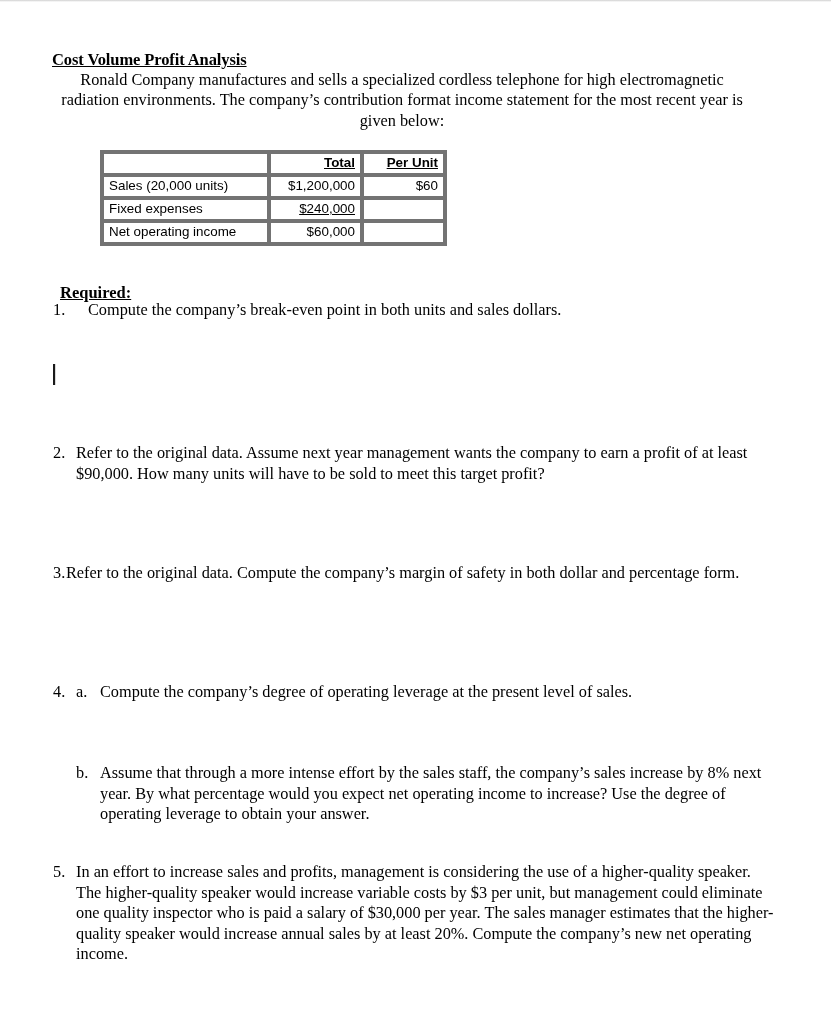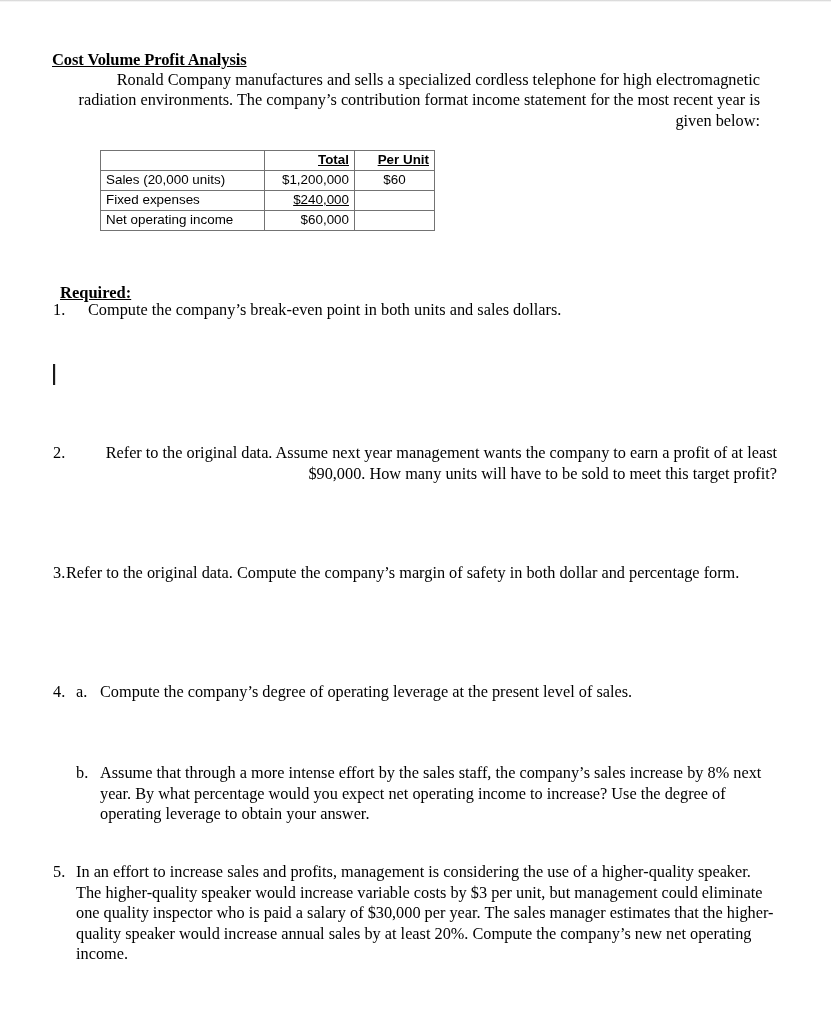--- a/index.html
+++ b/index.html
@@ -43,58 +43,58 @@
     top: 50px;
     font-size: 16.5px;
     font-weight: bold;
     text-decoration: underline;
     letter-spacing: -0.1px;
     white-space: nowrap;
   }
 
   .intro {
     position: absolute;
-    left: 60px;
+    left: 52px;
     top: 70px;
     width: 700px;
     font-size: 16.3px;
     line-height: 20.4px;
-    text-align: right;
+    text-align: center;
   }
 
   
   .table-wrap {
     position: absolute;
     left: 100px;
     top: 150px;
   }
   table.income-statement {
     border-collapse: collapse;
     font-family: "Liberation Sans", "DejaVu Sans", sans-serif;
     font-size: 13.4px;
     color: #000000;
   }
   table.income-statement td {
-    border: 1px solid #737373;
+    border: 4px solid #737373;
     padding: 1px 5px 2px 5px;
     height: 16px;
     line-height: 16px;
     white-space: nowrap;
     background: #ffffff;
   }
   td.label-cell {
     text-align: left;
     width: 153px;
   }
   td.total-cell {
     text-align: right;
     width: 79px;
   }
   td.unit-cell {
-    text-align: center;
+    text-align: right;
     width: 69px;
   }
   td.header-cell {
     font-weight: bold;
     text-align: right;
   }
   .ul {
     text-decoration: underline;
     text-underline-offset: 1px;
   }
@@ -131,21 +131,21 @@
   }
   .q .body {
     display: block;
   }
 
   
   #q1 { left: 53px; top: 300px; width: 700px; }
   #q1 .body { margin-left: 35px; }
 
   #q2 { left: 53px; top: 443px; width: 724px; }
-  #q2 .body { margin-left: 23px; text-align: right; }
+  #q2 .body { margin-left: 23px; }
 
   #q3 { left: 53px; top: 563px; width: 700px; }
   #q3 .body { margin-left: 13px; }
 
   #q4a { left: 53px; top: 682px; width: 700px; }
   #q4a .body { margin-left: 47px; }
 
   #q4b { left: 76px; top: 763px; width: 700px; }
   #q4b .body { margin-left: 24px; }
 

